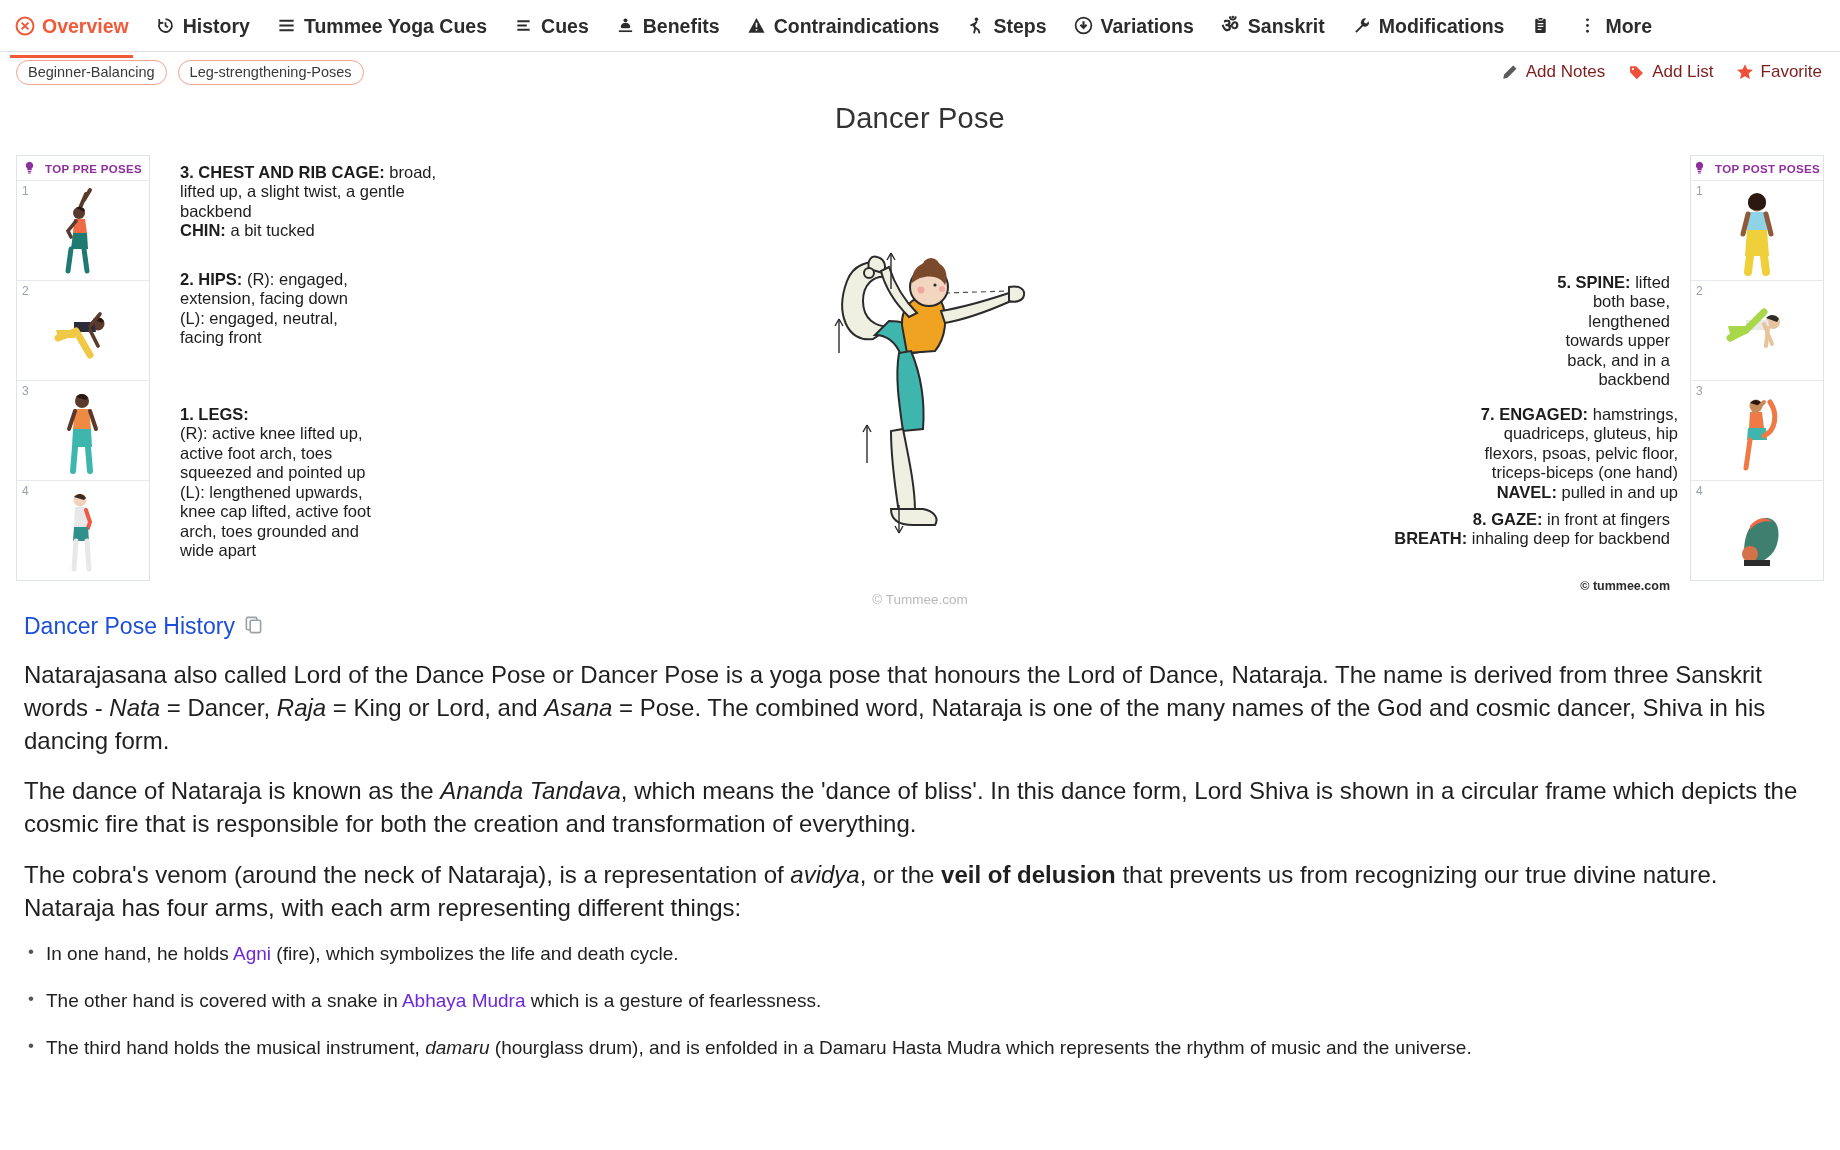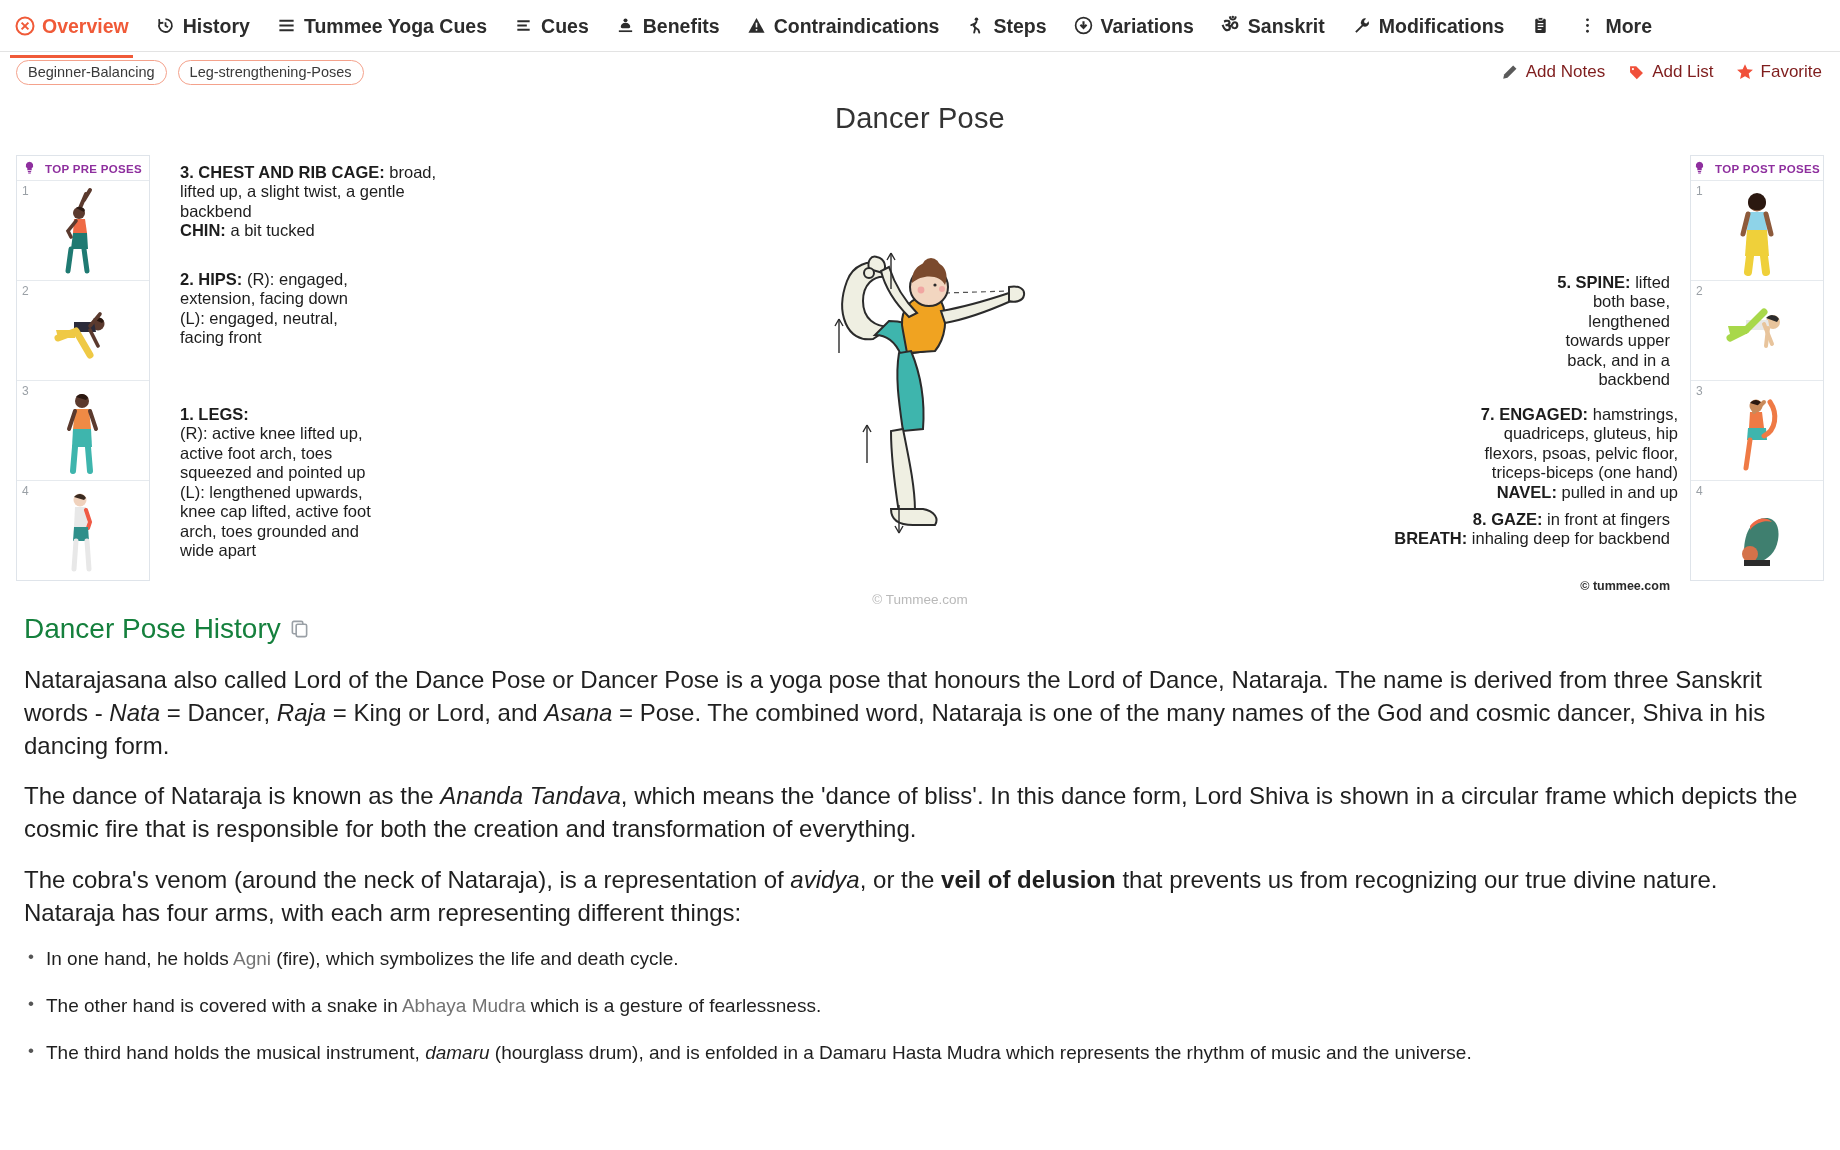--- a/index.html
+++ b/index.html
@@ -119,37 +119,37 @@
   }
   .watermark-r {
     position: absolute; right: 8px; bottom: 12px;
     font-size: 12.5px; font-weight: bold; color: #2b2b2b;
   }
 
   
   #history { padding: 8px 26px 0 24px; }
   #historyhead {
     display: flex; align-items: center; gap: 9px;
-    font-size: 28px; color: #15803d; margin-bottom: 18px;
+    font-size: 23px; color: #1d4ed8; margin-bottom: 18px;
   }
   .para {
     font-size: 24px; line-height: 1.38; color: #1f1f1f;
     margin-bottom: 17px; max-width: 1800px;
   }
   .para i { font-style: italic; }
   .para b { font-weight: bold; }
   ul.bullets { list-style: none; }
   ul.bullets li {
     font-size: 19px; line-height: 1.38; color: #1f1f1f;
     margin-bottom: 21px; padding-left: 22px; position: relative;
   }
   ul.bullets li::before {
     content: "•"; position: absolute; left: 4px; top: -1px; color: #555; font-size: 17px;
   }
-  a.lnk { color: #737373; text-decoration: none; cursor: pointer; }
+  a.lnk { color: #6d28d9; text-decoration: none; cursor: pointer; }
 </style>
 </head>
 <body>
 
 <div id="topnav">
   <div class="navitem active">
     <span class="navicon">
       <svg width="20" height="20" viewBox="0 0 20 20">
           <circle cx="10" cy="10" r="8.5" fill="none" stroke="#f05a38" stroke-width="2"></circle>
           <path d="M6.6 6.6 L13.4 13.4 M13.4 6.6 L6.6 13.4" stroke="#f05a38" stroke-width="2"></path>

